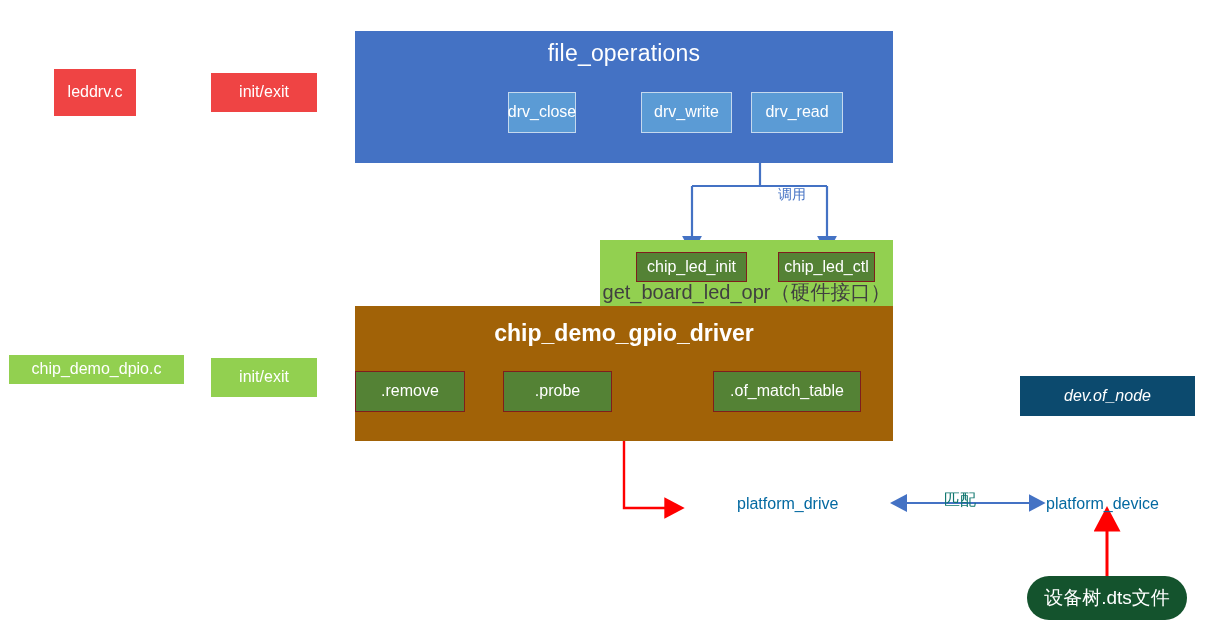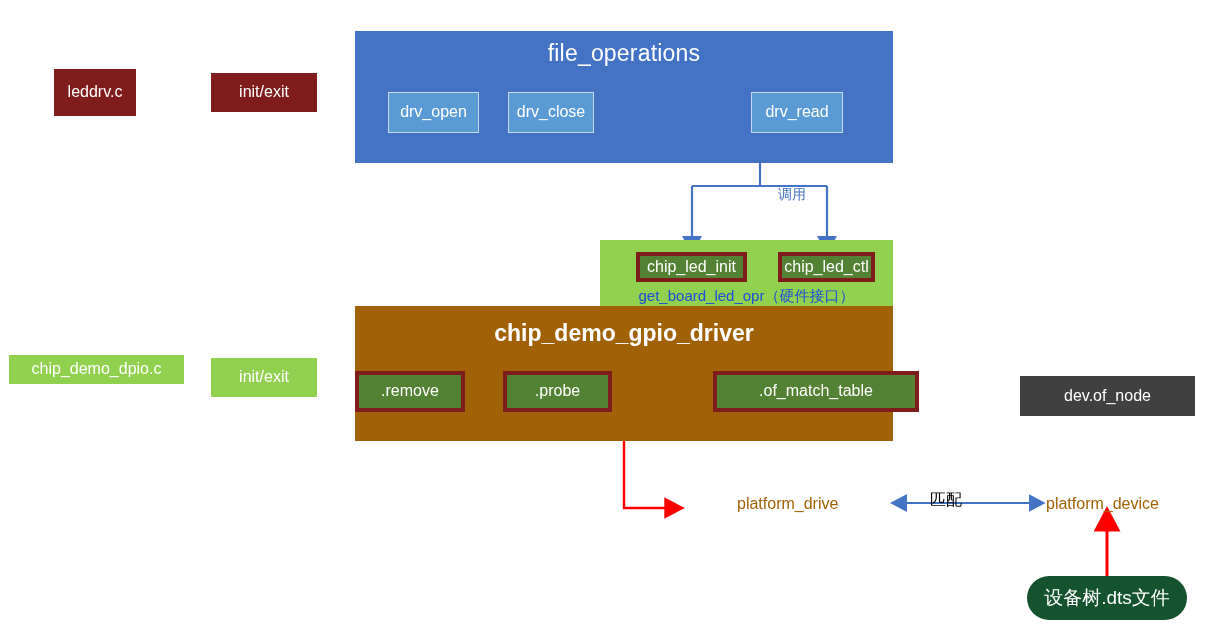--- a/index.html
+++ b/index.html
@@ -51,87 +51,89 @@
   
   .hw-container {
     left: 600px; top: 240px; width: 293px; height: 68px;
     background: #92d050;
     display: block;
   }
   .hw-label {
     position: absolute;
     left: 0; bottom: 4px; width: 100%;
     text-align: center;
-    color: #1d4ed8;
-    font-size: 15px;
+    color: #404040;
+    font-size: 20px;
   }
   .sub-dgreen {
     background: #548235;
-    border: 4px solid #7f1d1d;
+    border: 1px solid #7f1d1d;
     font-size: 16px;
     color: #ffffff;
   }
   
   .drv-container {
     left: 355px; top: 306px; width: 538px; height: 135px;
     background: #a16207;
     display: block;
   }
   .drv-title {
     position: absolute;
     left: 0; top: 14px; width: 100%;
     font-size: 23px;
     font-weight: bold;
     color: #ffffff;
     text-align: center;
   }
   
   .flat-blue {
-    background: #7f1d1d;
+    background: #ef4444;
     font-size: 16px;
   }
   .flat-green {
     background: #92d050;
     font-size: 16px;
   }
   .flat-orange {
-    background: #404040;
-    font-size: 16px;
+    background: #0c4a6e;
+    font-size: 16px;
+    font-style: italic;
   }
   .pill {
     background: #14532d;
     border-radius: 26px;
     font-size: 19px;
   }
   .plain-text {
     position: absolute;
     font-size: 16px;
     white-space: nowrap;
   }
-  .red-text { color: #a16207; }
+  .red-text { color: #0369a1; }
   svg.overlay {
     position: absolute;
     left: 0; top: 0;
     width: 1215px; height: 635px;
     pointer-events: none;
   }
   .call-label {
     position: absolute;
     left: 716px; top: 186px;
     width: 90px;
     text-align: right;
     font-size: 14px;
     color: #4472c4;
   }
   .match-label {
     position: absolute;
     left: 930px; top: 490px;
     width: 60px;
-    font-size: 16px;
-    color: #000000;
+    text-align: center;
+    font-size: 16px;
+    color: #0f766e;
   }
 </style>
 </head>
 <body>
 
 <div id="canvas">
 
   <svg class="overlay" viewBox="0 0 1215 635">
     <defs>
       <marker id="blueArrow" markerWidth="9" markerHeight="9" refX="3.2" refY="4.5" orient="auto">
@@ -172,39 +174,39 @@
 
   <div class="box flat-blue" style="left:211px; top:73px; width:106px; height:39px;">init/exit</div>
 
   <div class="box flat-green" style="left:9px; top:355px; width:175px; height:29px;">chip_demo_dpio.c</div>
 
   <div class="box flat-green" style="left:211px; top:358px; width:106px; height:39px;">init/exit</div>
 
   <div class="box fo-container">
     <div class="fo-title">file_operations</div>
 
-    <div class="box sub-blue" style="left:33px; top:61px; width:91px; height:41px;">drv_open</div>
-    <div class="box sub-blue" style="left:153px; top:61px; width:86px; height:41px;">drv_close</div>
+    <div class="box sub-blue" style="left:153px; top:61px; width:68px; height:41px;">drv_close</div>
+    <div class="box sub-blue" style="left:286px; top:61px; width:91px; height:41px;">drv_write</div>
     <div class="box sub-blue" style="left:396px; top:61px; width:92px; height:41px;">drv_read</div>
   </div>
 
   <div class="call-label">调用</div>
 
   <div class="box hw-container">
     <div class="box sub-dgreen" style="left:36px; top:12px; width:111px; height:30px;">chip_led_init</div>
     <div class="box sub-dgreen" style="left:178px; top:12px; width:97px; height:30px;">chip_led_ctl</div>
     <div class="hw-label">get_board_led_opr（硬件接口）</div>
   </div>
 
   <div class="box drv-container">
     <div class="drv-title">chip_demo_gpio_driver</div>
 
     <div class="box sub-dgreen" style="left:0px; top:65px; width:110px; height:41px;">.remove</div>
     <div class="box sub-dgreen" style="left:148px; top:65px; width:109px; height:41px;">.probe</div>
-    <div class="box sub-dgreen" style="left:358px; top:65px; width:206px; height:41px;">.of_match_table</div>
+    <div class="box sub-dgreen" style="left:358px; top:65px; width:148px; height:41px;">.of_match_table</div>
   </div>
 
   <div class="box flat-orange" style="left:1020px; top:376px; width:175px; height:40px;">dev.of_node</div>
 
   <div class="plain-text red-text" style="left:737px; top:495px;">platform_drive</div>
 
   <div class="match-label">匹配</div>
 
   <div class="plain-text red-text" style="left:1046px; top:495px;">platform_device</div>
 

